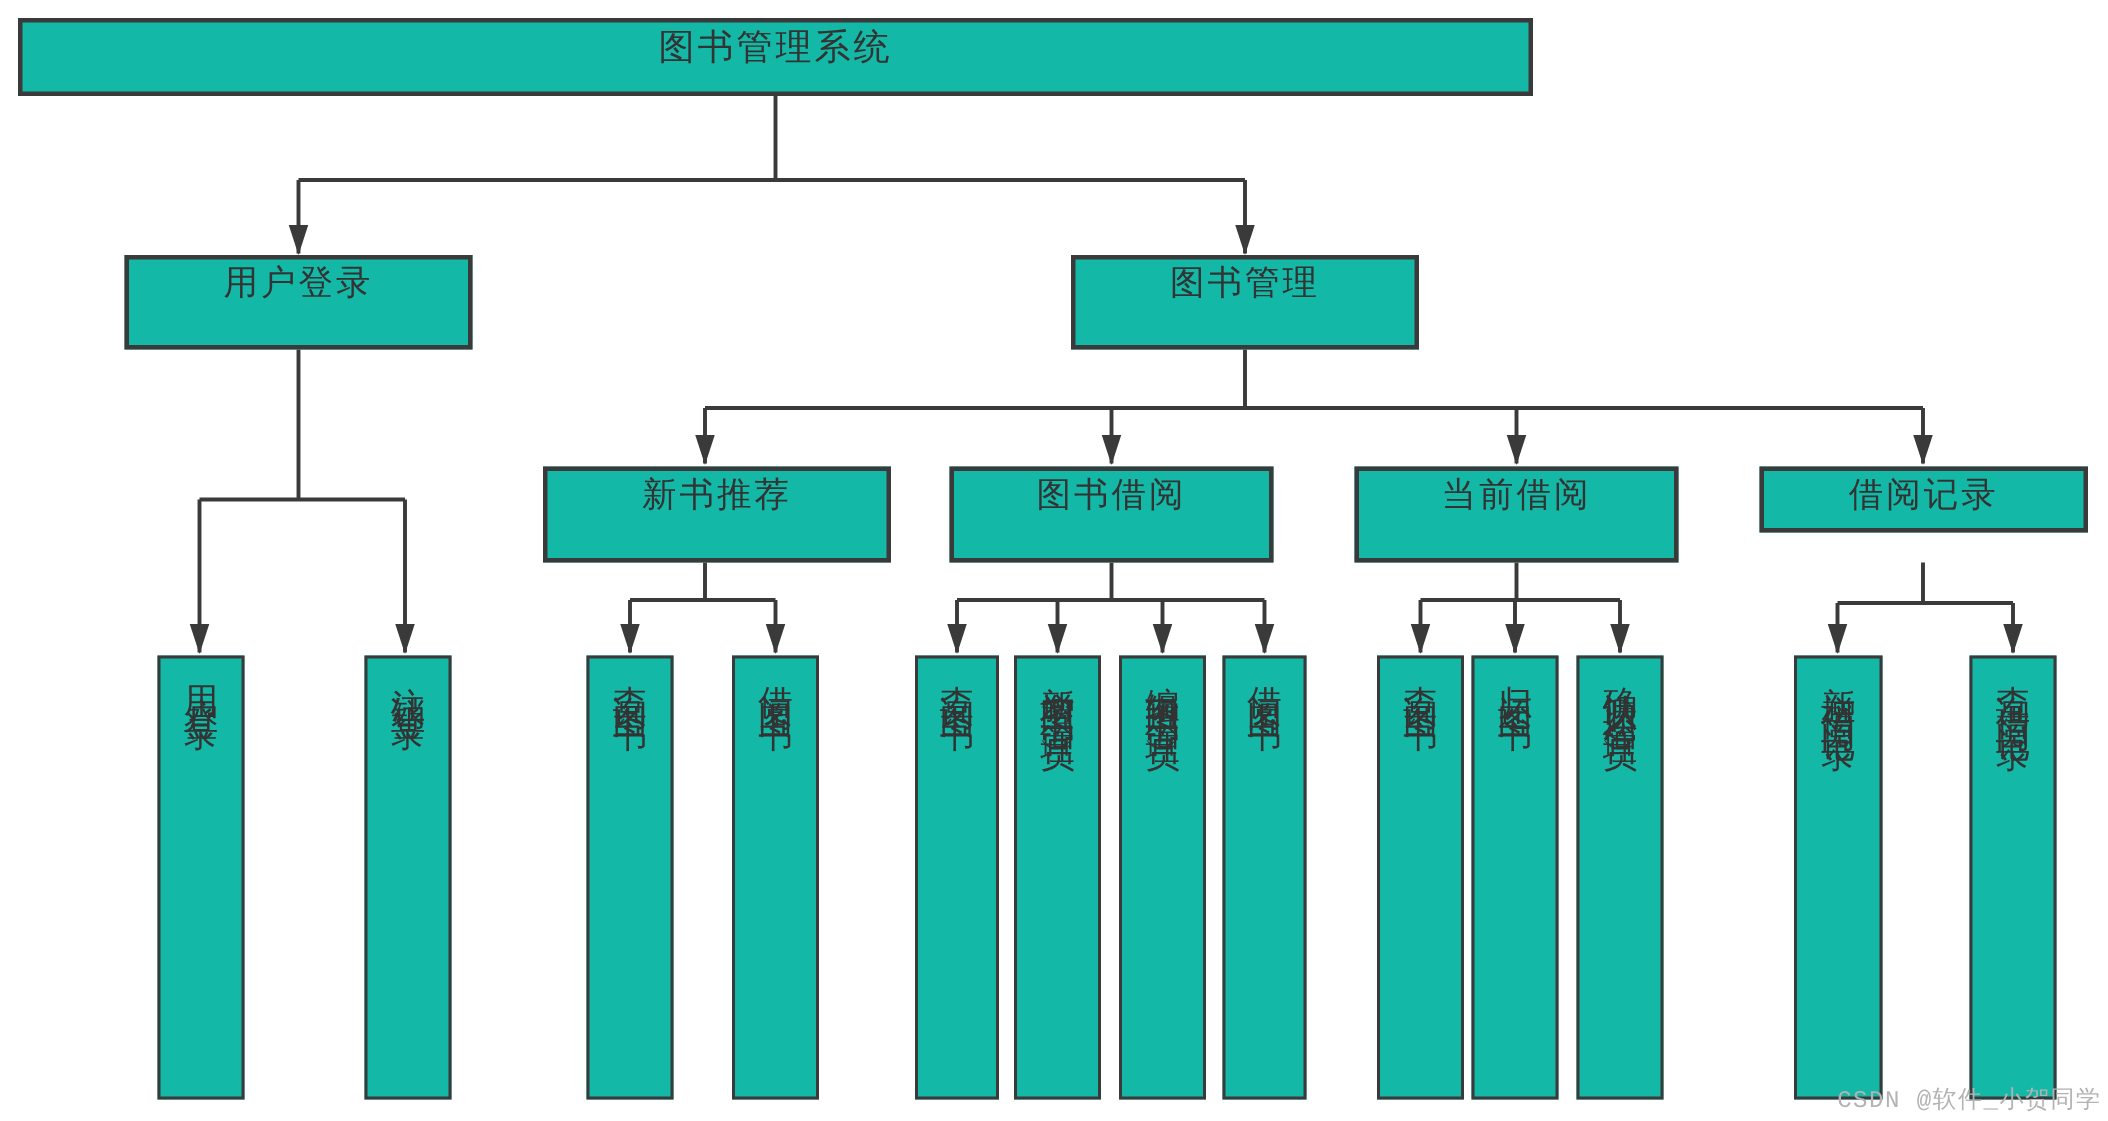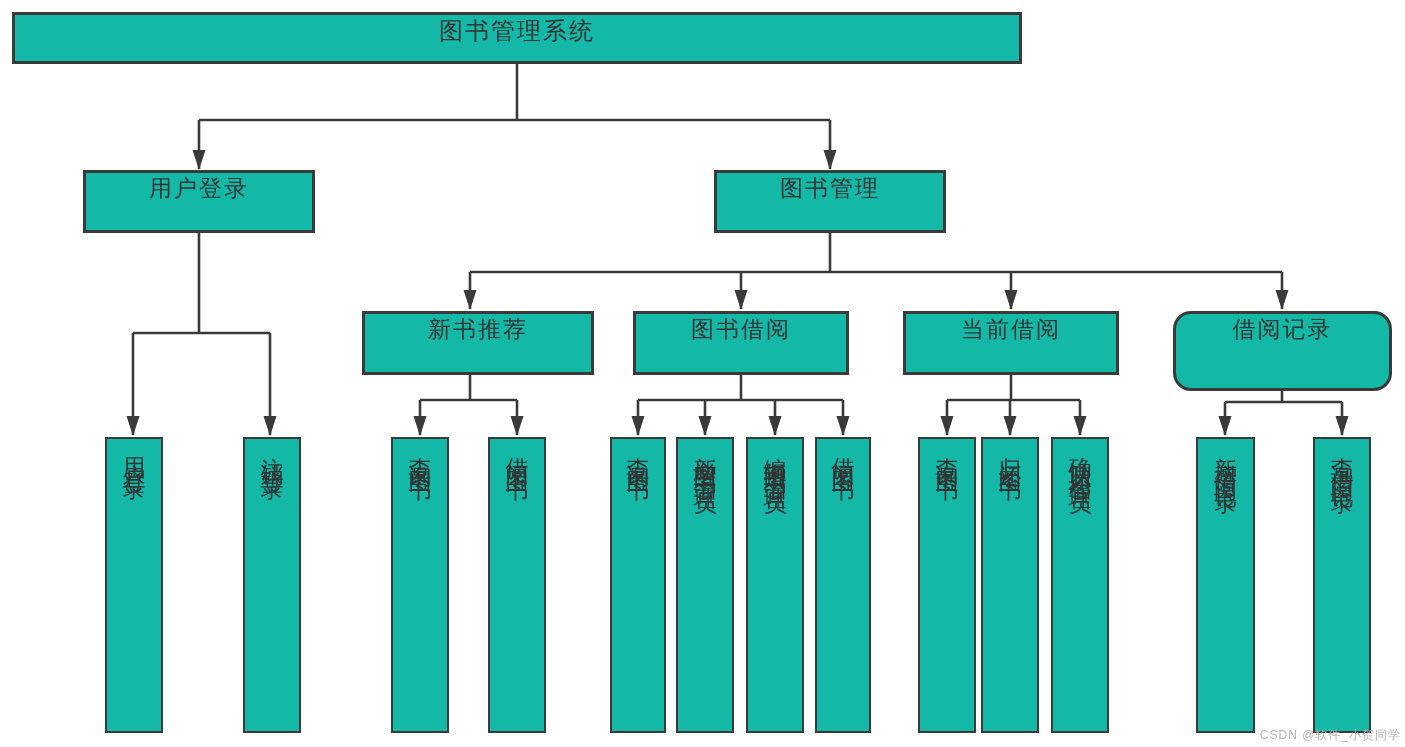--- a/index.html
+++ b/index.html
@@ -46,25 +46,26 @@
     letter-spacing: 7px;
     line-height: 1;
   }
   .node.v.long span {
     letter-spacing: 5px;
   }
   .watermark {
     position: absolute;
     right: 4px;
     bottom: 3px;
-    font-size: 12px;
+    font-size: 16px;
     color: #b3b3b3;
     letter-spacing: 1px;
     white-space: nowrap;
     z-index: 5;
+    font-family: Liberation Mono, monospace;
   }
 </style>
 </head>
 <body>
 
 <div id="stage">
 
   <svg id="connectors" viewBox="0 0 1405 747" fill="none" xmlns="http://www.w3.org/2000/svg">
     <g stroke="#3a3a3a" stroke-width="2.6" fill="none">
       <path d="M517 64 V120 M199 120 H830 M199 120 V169 M830 120 V169"></path>
@@ -111,21 +112,21 @@
 
   <div class="node h" style="left:362px; top:311px; width:232px; height:64px;">
     <span>新书推荐</span>
   </div>
   <div class="node h" style="left:633px; top:311px; width:216px; height:64px;">
     <span>图书借阅</span>
   </div>
   <div class="node h" style="left:903px; top:311px; width:216px; height:64px;">
     <span>当前借阅</span>
   </div>
-  <div class="node h" style="left:1173px; top:311px; width:219px; height:80px;border-radius:18px;">
+  <div class="node h" style="left:1173px; top:311px; width:219px; height:44px;">
     <span>借阅记录</span>
   </div>
 
   <div class="node v" style="left:105px; top:437px; width:58px; height:296px;">
     <span>用户登录</span>
   </div>
   <div class="node v" style="left:243px; top:437px; width:58px; height:296px;">
     <span>注销登录</span>
   </div>
 

